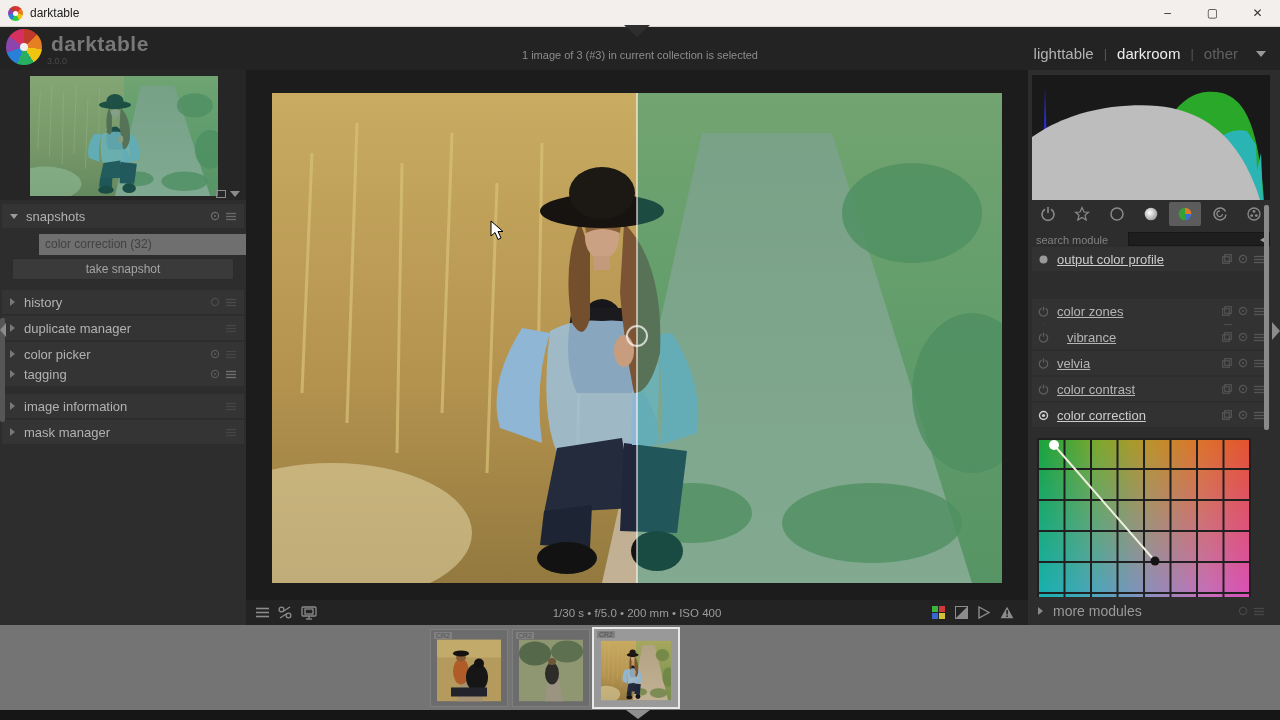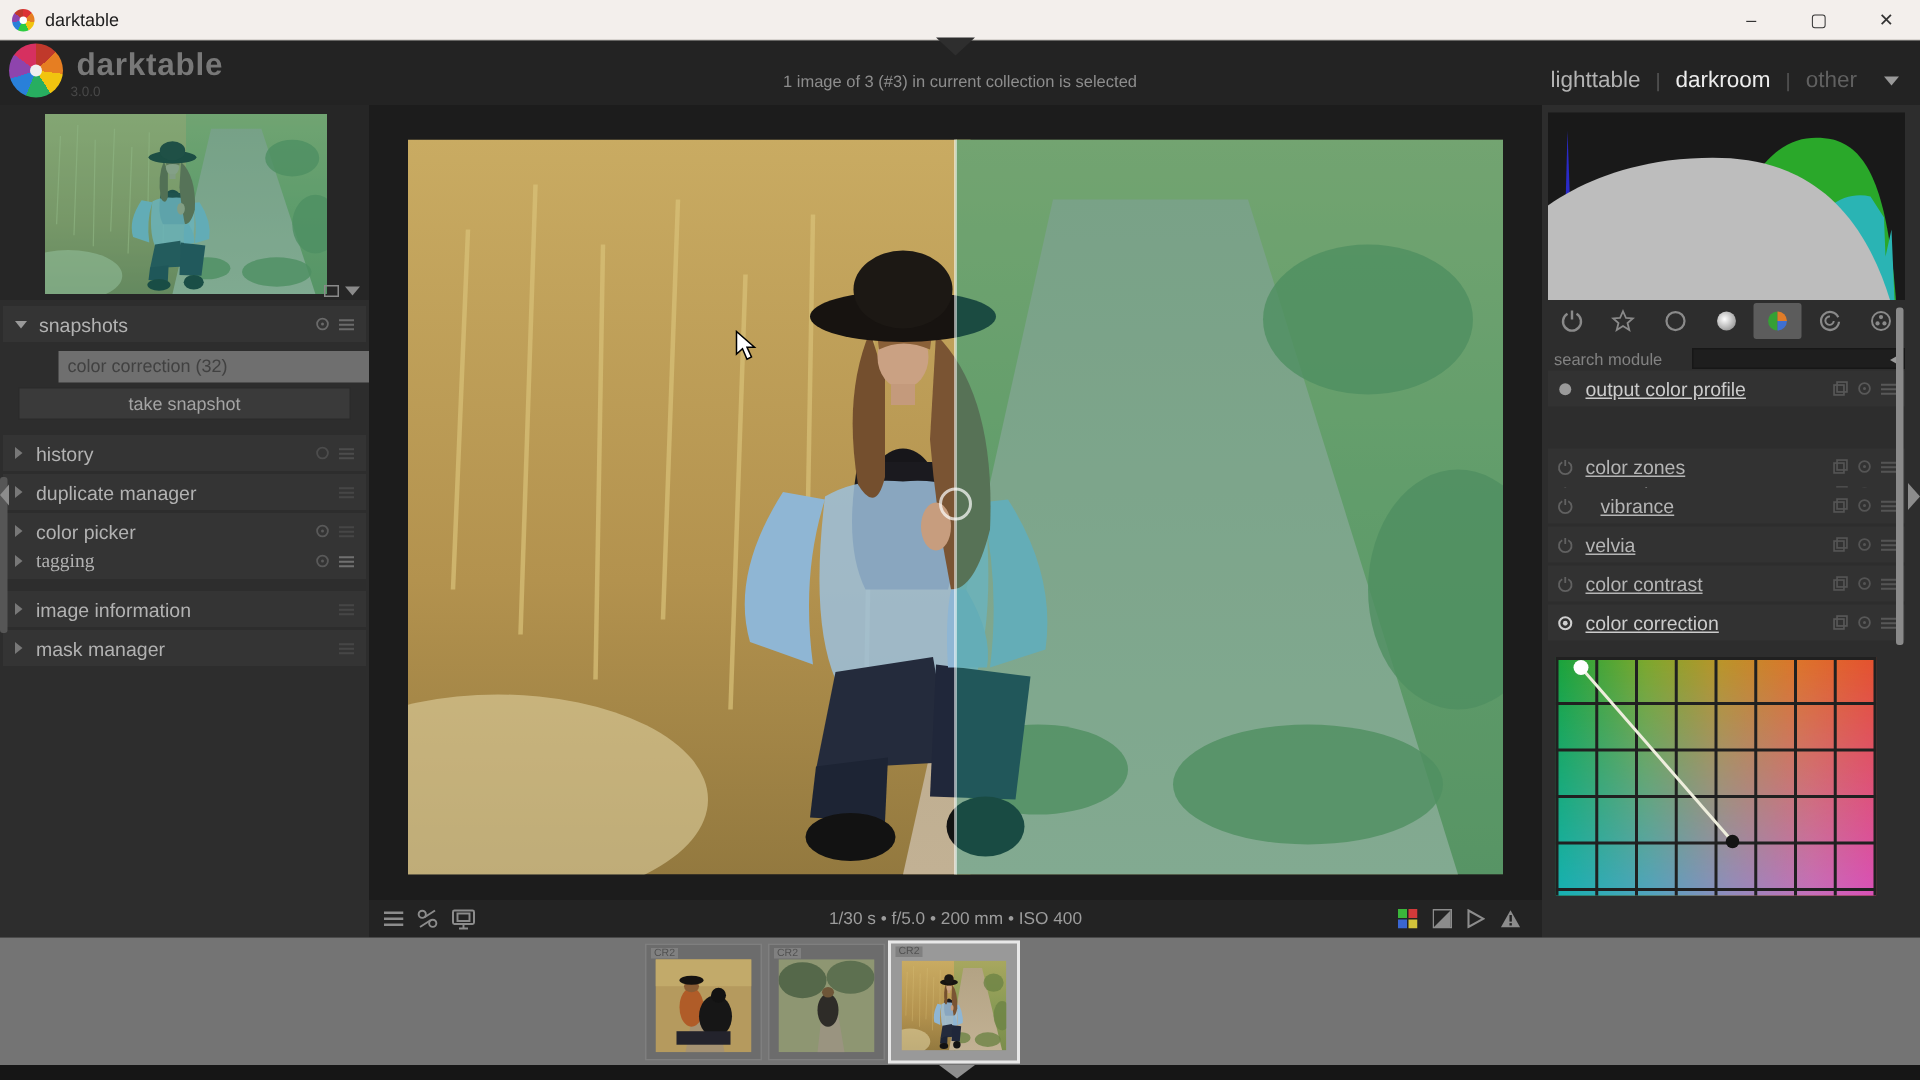--- a/index.html
+++ b/index.html
@@ -267,21 +267,21 @@
           </svg>
         <svg class="icon-svg" width="10" height="9" viewBox="0 0 10 9" style="opacity:.5">
             <g stroke="#6a6a6a" stroke-width="1.3">
               <line x1="0" y1="1.5" x2="10" y2="1.5"></line>
               <line x1="0" y1="4.5" x2="10" y2="4.5"></line>
               <line x1="0" y1="7.5" x2="10" y2="7.5"></line>
             </g>
           </svg>
       </span>
     </div>
-    <div class="lp-row" style="top:292px;font-family:Liberation Serif, serif;">
+    <div class="lp-row" style="top:292px;">
       <span class="arrow-r"></span>
       <span class="lp-label">tagging</span>
       <span class="row-icons" style="opacity:.7">
         <svg class="icon-svg" width="10" height="10" viewBox="0 0 10 10">
             <circle cx="5" cy="5" r="3.6" fill="none" stroke="#6a6a6a" stroke-width="1.2"></circle>
             <circle cx="5" cy="5" r="1" fill="#6a6a6a"></circle>
           </svg>
         <svg class="icon-svg" width="10" height="9" viewBox="0 0 10 9">
             <g stroke="#8a8a8a" stroke-width="1.3">
               <line x1="0" y1="1.5" x2="10" y2="1.5"></line>
@@ -666,20 +666,36 @@
           <line x1="160" y1="0" x2="160" y2="186"></line>
             <line x1="186.5" y1="0" x2="186.5" y2="186"></line>
           <line x1="213" y1="0" x2="213" y2="186"></line>
         </g>
         <line x1="17" y1="7" x2="118" y2="123" stroke="#eeeedd" stroke-width="2"></line>
         <circle cx="17" cy="7" r="5" fill="#ffffff"></circle>
         <circle cx="118" cy="123" r="4.5" fill="#141414"></circle>
       </svg>
     </div>
 
+    <div class="more-row">
+      <span class="arrow-r"></span>
+      <span class="more-label">more modules</span>
+      <span class="row-icons" style="opacity:.35">
+        <svg class="icon-svg" width="10" height="10" viewBox="0 0 10 10">
+            <circle cx="5" cy="5" r="3.6" fill="none" stroke="#777" stroke-width="1.2"></circle>
+          </svg>
+        <svg class="icon-svg" width="10" height="9" viewBox="0 0 10 9">
+            <g stroke="#777" stroke-width="1.3">
+              <line x1="0" y1="1.5" x2="10" y2="1.5"></line>
+              <line x1="0" y1="4.5" x2="10" y2="4.5"></line>
+              <line x1="0" y1="7.5" x2="10" y2="7.5"></line>
+            </g>
+          </svg>
+      </span>
+    </div>
     <div class="right-scroll"></div>
   </div>
   <div class="right-collapse"></div>
 
   <div class="filmstrip">
     <div class="fs-cell" style="left:430px;">
       <span class="fs-ext">CR2</span>
       <svg class="fs-img icon-svg" width="64" height="62" viewBox="0 0 64 62" preserveAspectRatio="none">
         <rect width="64" height="62" fill="#b59a5e"></rect>
         <rect x="0" y="0" width="64" height="18" fill="#c2aa6a"></rect>

